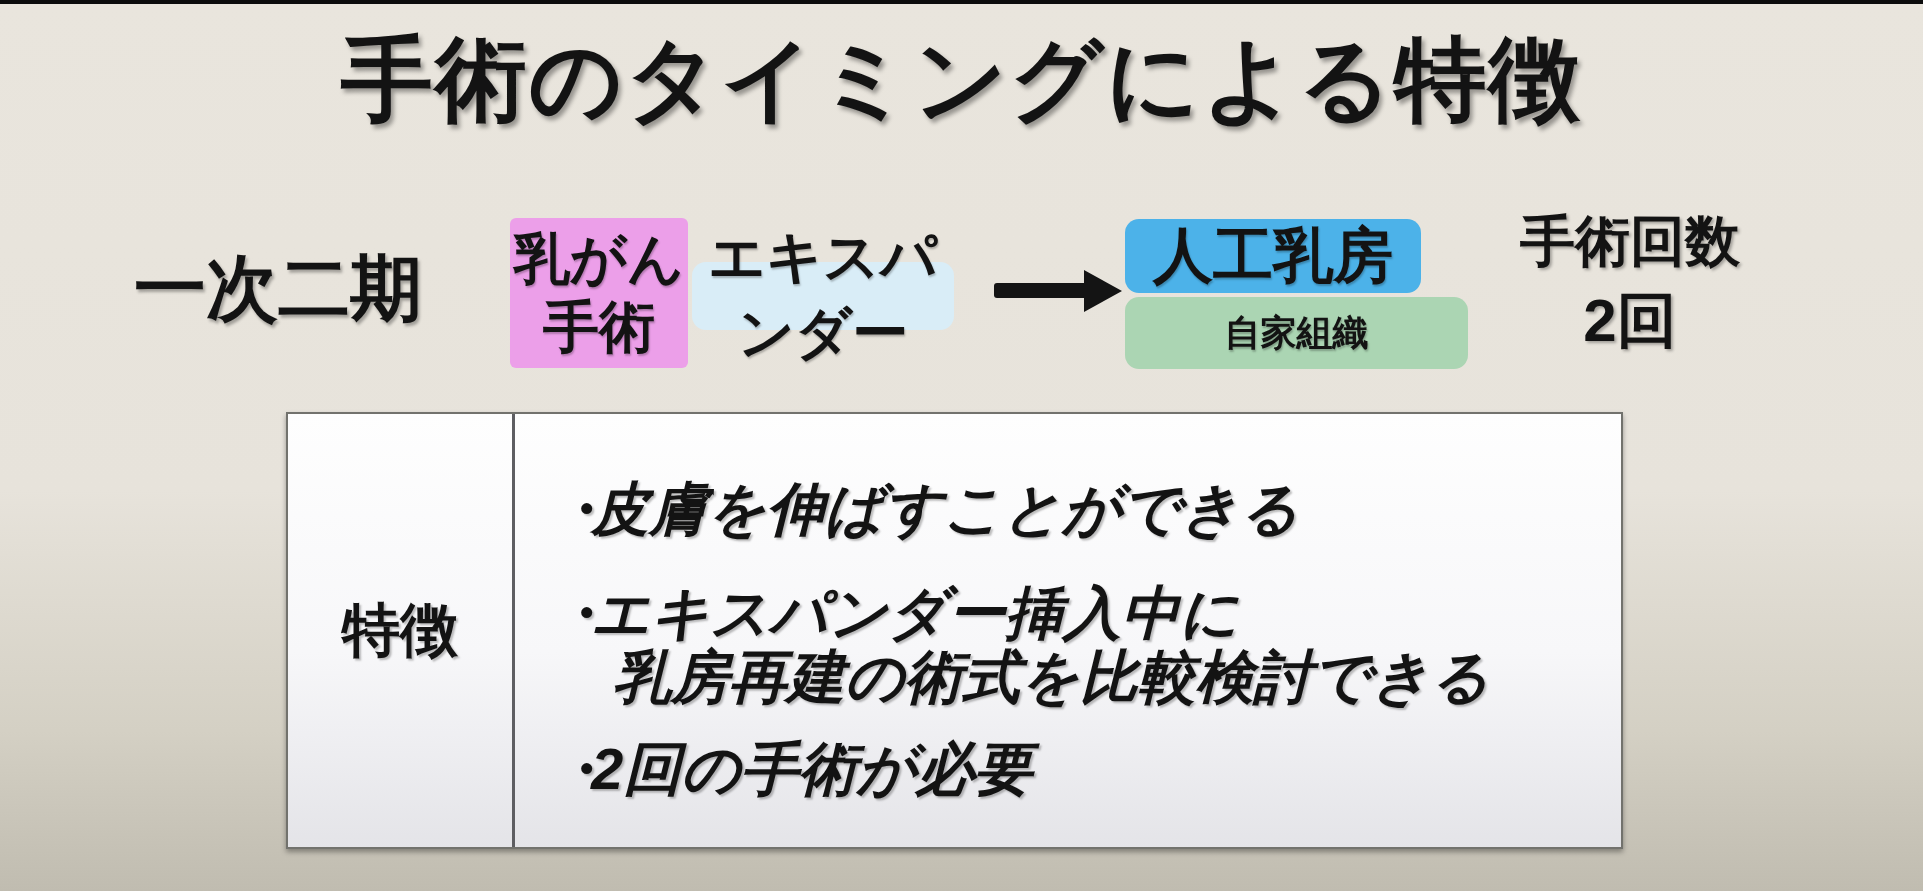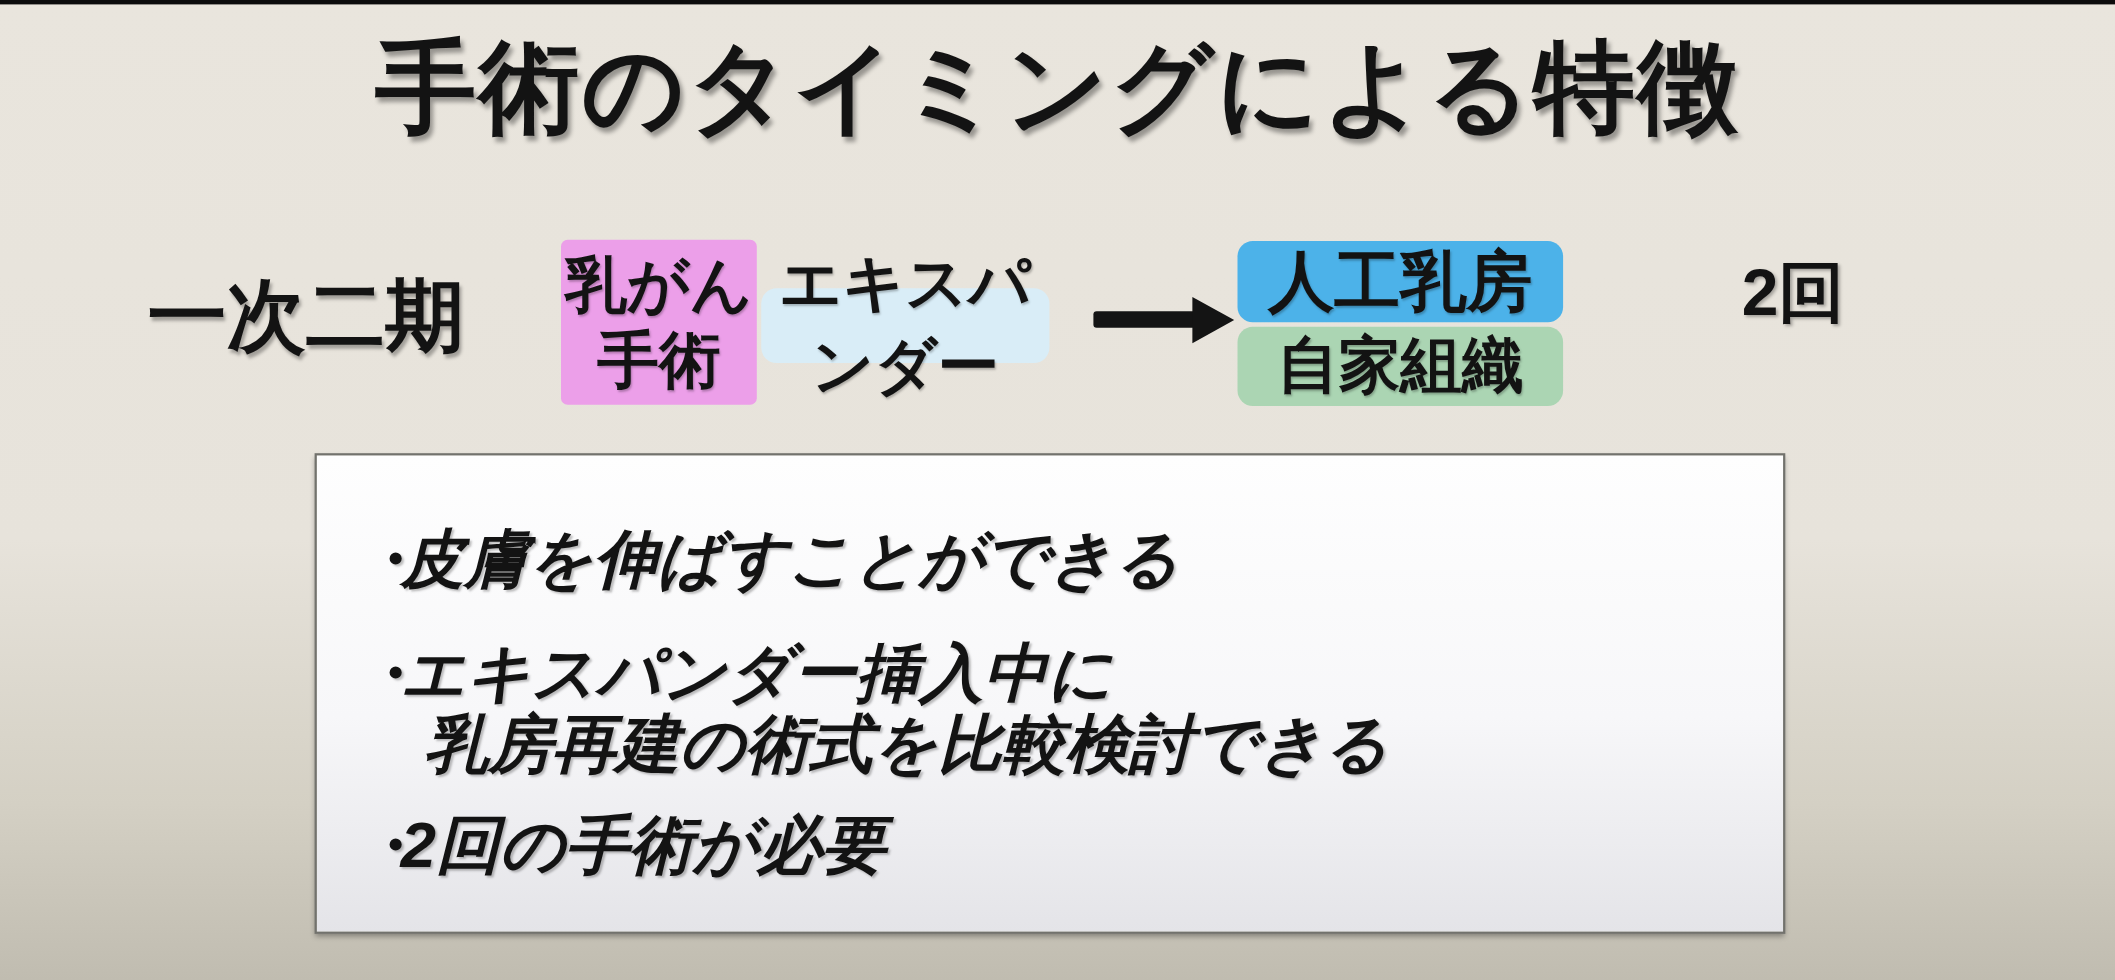--- a/index.html
+++ b/index.html
@@ -67,23 +67,23 @@
     font-size: 56px;
   }
   .box-implant {
     left: 1125px; top: 219px;
     width: 296px; height: 74px;
     border-radius: 14px;
     font-size: 60px;
   }
   .box-autologous {
     left: 1125px; top: 297px;
-    width: 296px; height: 72px;
+    width: 343px; height: 72px;
     border-radius: 14px;
-    font-size: 56px;
+    font-size: 36px;
   }
   .arrow {
     position: absolute;
     left: 994px; top: 268px;
     width: 128px; height: 44px;
   }
   .arrow .shaft {
     position: absolute;
     left: 0; top: 15px;
     width: 96px; height: 15px;
@@ -181,24 +181,26 @@
   <div class="arrow">
     <span class="shaft"></span>
     <span class="head"></span>
   </div>
 
   <div class="flow-box box-implant" style="background-color: rgb(76, 178, 233);">人工乳房</div>
 
   <div class="flow-box box-autologous" style="background-color: rgb(171, 213, 179);">自家組織</div>
 
   <div class="surgery-count">
+    <div class="count-label">手術回数</div>
     <div class="count-value">2回</div>
   </div>
 
   <div class="feature-table">
+    <div class="row-header-cell">特徴</div>
     <div class="content-cell">
 
       <div class="bullet">
         <span class="dot">・</span>
         <span class="lines">
           <span>皮膚を伸ばすことができる</span>
           <span></span>
         </span>
       </div>
 

